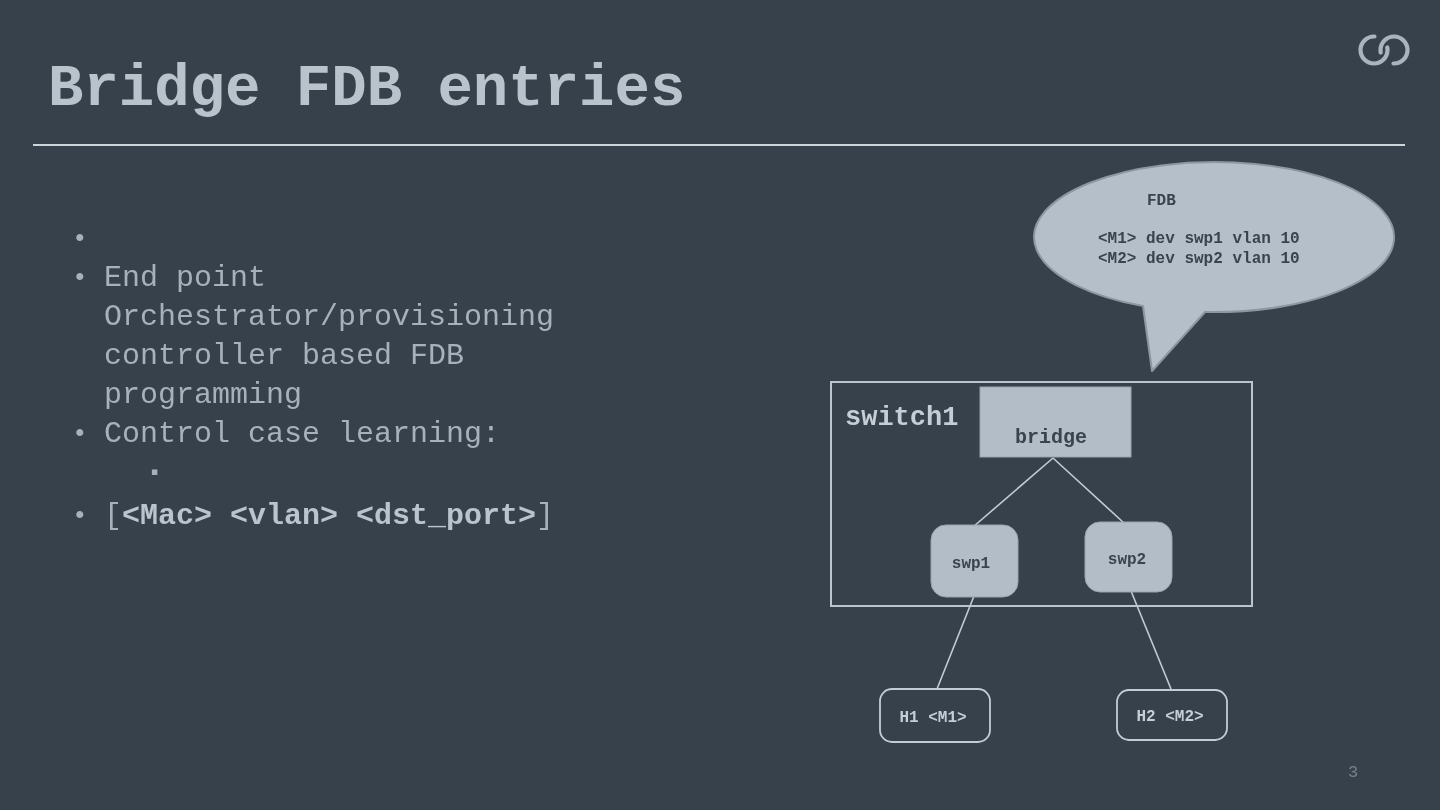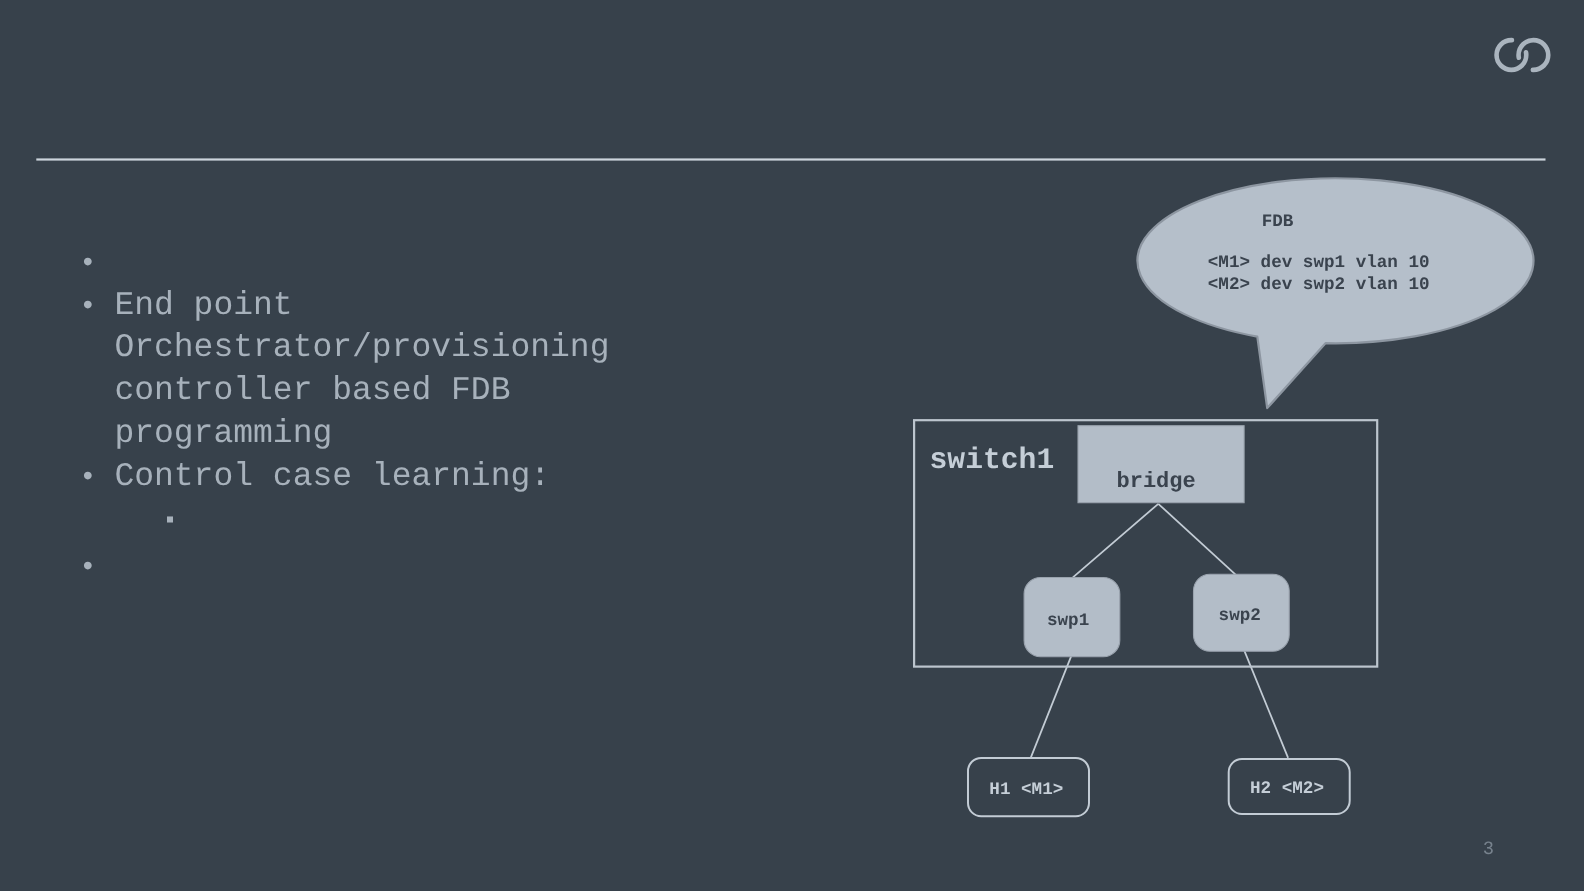--- a/index.html
+++ b/index.html
@@ -66,20 +66,21 @@
   .page-number {
     position: absolute; left: 1348px; top: 763px;
     font-size: 17px; color: #77828d;
   }
 </style>
 </head>
 <body>
 
 <div class="slide">
 
+  <h1 class="title">Bridge FDB entries</h1>
   <div class="title-rule"></div>
 
   <svg class="logo" viewBox="0 0 56 44" aria-hidden="true">
     <circle cx="18" cy="22" r="13.5"></circle>
     <circle cx="38" cy="22" r="13.5" transform="rotate(180 38 22)"></circle>
   </svg>
 
   <div class="bullets">
     <div class="bullet-item">
       <span class="marker">•</span>
@@ -93,20 +94,21 @@
     </div>
     <div class="bullet-item">
       <span class="marker">•</span>
       <span class="text">Control case learning:</span>
     </div>
     <div class="bullet-item sub">
       <span class="marker">▪</span>
     </div>
     <div class="bullet-item last">
       <span class="marker">•</span>
+      <span class="text"><span>[</span><span class="bold-part">&lt;Mac&gt; &lt;vlan&gt; &lt;dst_port&gt;</span><span>]</span></span>
     </div>
   </div>
 
   <svg class="diagram" viewBox="0 0 1440 810">
 
     <path class="callout-shape" d="M 1143 306 A 180 75 0 1 1 1205 312 L 1152 371 Z"></path>
     <text class="svg-text dark-text t16" x="1147" y="205" text-anchor="start">FDB</text>
     <text class="svg-text dark-text t16" x="1098" y="243" text-anchor="start">&lt;M1&gt; dev swp1 vlan 10</text>
     <text class="svg-text dark-text t16" x="1098" y="263" text-anchor="start">&lt;M2&gt; dev swp2 vlan 10</text>
 

